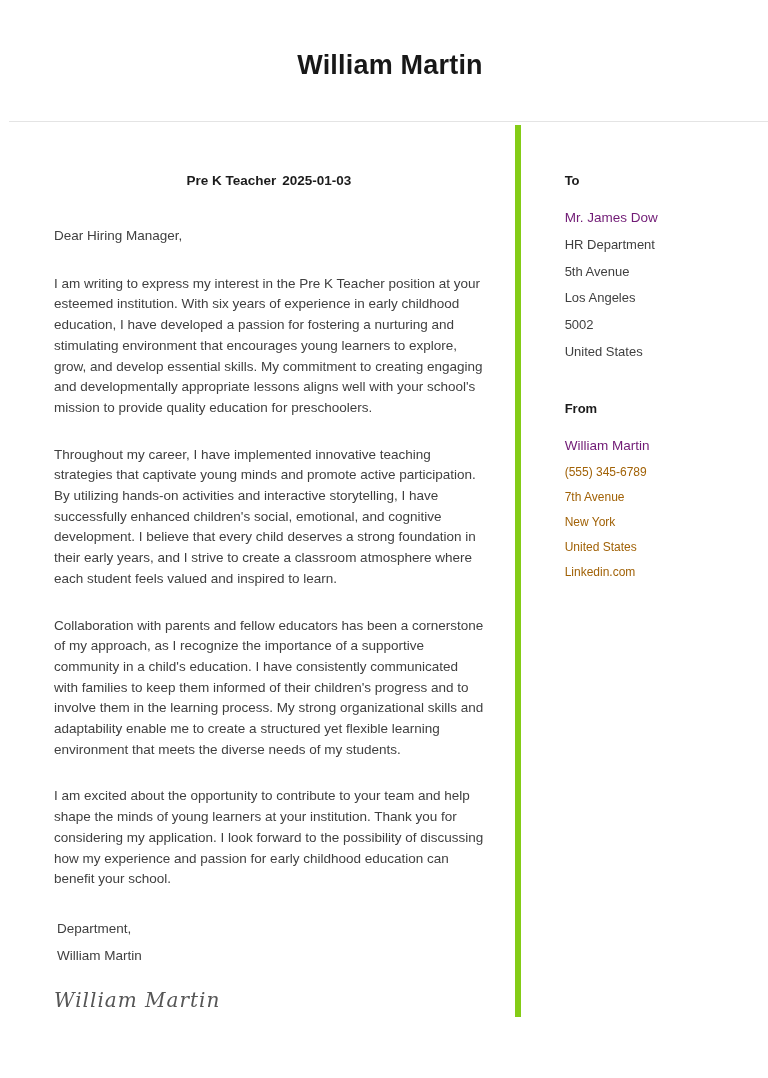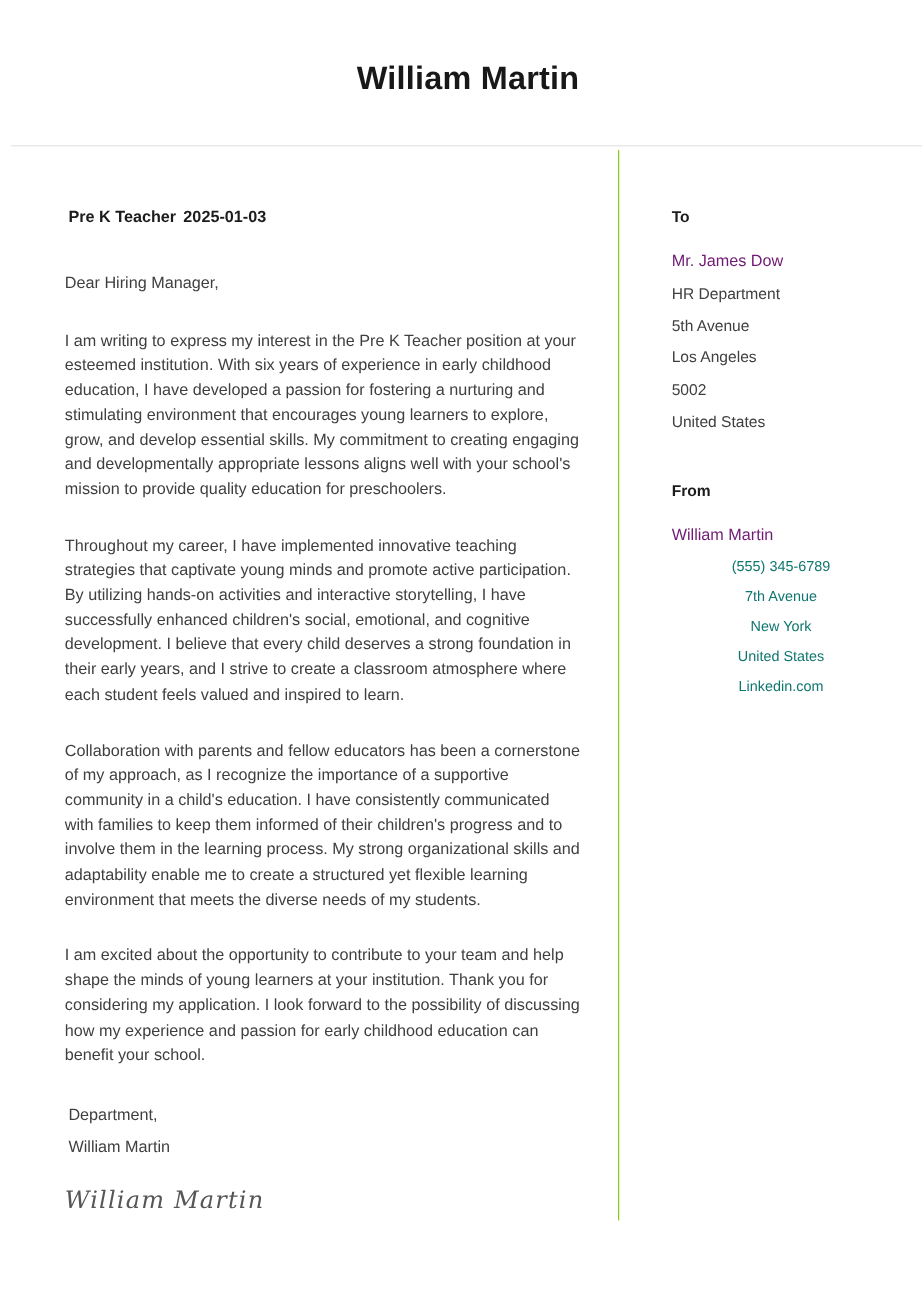--- a/index.html
+++ b/index.html
@@ -30,29 +30,29 @@
 
   
   .content { display: flex; align-items: stretch; }
 
   .main {
     width: 511px;
     padding: 42px 28px 0 39px;
   }
   .sidebar {
     width: 257px;
-    border-left: 1px solid #84cc16;
+    border-left: 6px solid #84cc16;
     min-height: 892px;
     padding: 42px 20px 0 38px;
   }
 
   
   .title-row {
     display: flex;
-    justify-content: flex-start;
+    justify-content: center;
     align-items: baseline;
     margin-bottom: 29px;
   }
   .job-title, .letter-date {
     font-size: 13.5px;
     font-weight: bold;
     color: #1c1c1c;
   }
   .salutation {
     font-size: 13.5px;
@@ -93,22 +93,21 @@
     margin-bottom: 4px;
   }
   .to-block .contact-line {
     font-size: 13px;
     line-height: 20.7px;
     color: #3f3f3f;
   }
   .from-block .contact-line {
     font-size: 12px;
     line-height: 19px;
-    color: #0f766e;
-    text-align: center;
+    color: #a16207;
   }
   .to-block { margin-bottom: 26px; }
 </style>
 </head>
 <body>
 
 <div class="page">
 
   <div class="letter-header">
     <h1>William Martin</h1>

